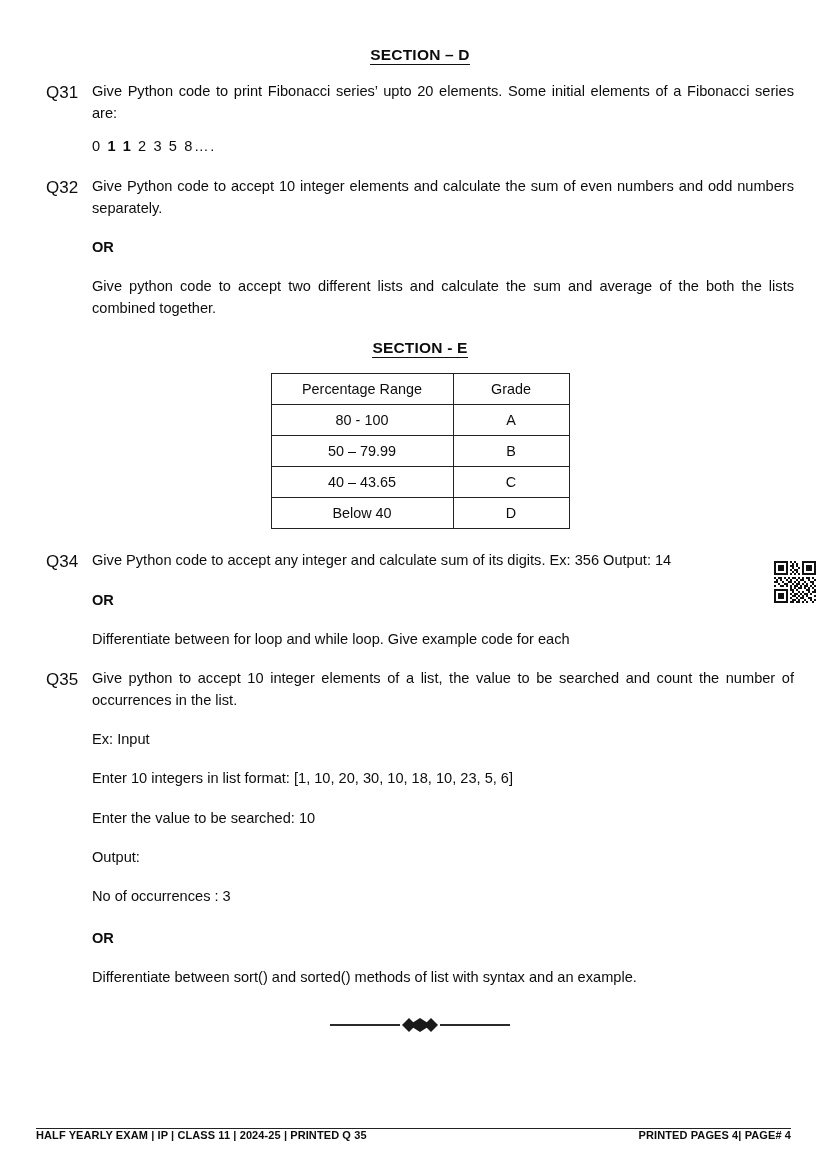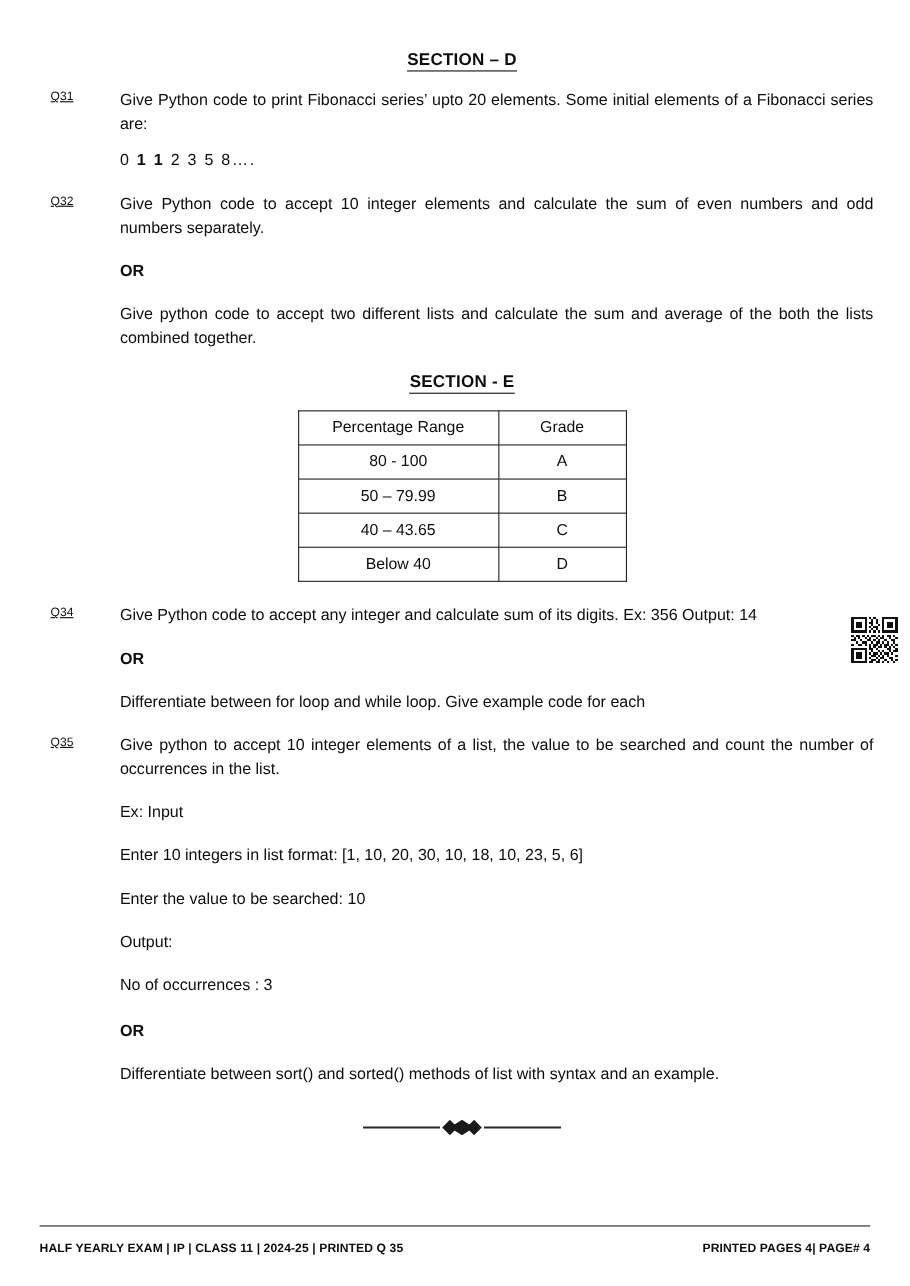--- a/index.html
+++ b/index.html
@@ -45,30 +45,28 @@
   }
 
   
   .qrow {
     display: flex;
     align-items: flex-start;
     margin-bottom: 0;
   }
   .qnum {
     flex: 0 0 46px;
-    font-size: 11px;
+    font-size: 17px;
     line-height: 1.52;
     white-space: nowrap;
-    text-decoration: underline;
   }
   .qbody {
     flex: 1 1 auto;
     font-size: 14.6px;
     line-height: 1.52;
-    margin-left: 17px;
   }
   .qbody p {
     margin: 0;
   }
   .justify {
     text-align: justify;
     text-justify: inter-word;
   }
   .gap-sm { height: 11px; }
   .gap-md { height: 17px; }
@@ -126,21 +124,21 @@
   }
   .qr svg { display: block; }
 
   
   .footer {
     position: absolute;
     left: 36px;
     right: 36px;
     bottom: 28px;
     border-top: 1.2px solid #222;
-    padding-top: 14px;
+    padding-top: 0;
     display: flex;
     justify-content: space-between;
     align-items: baseline;
     font-size: 11px;
     font-weight: bold;
     letter-spacing: 0.1px;
   }
 </style>
 </head>
 <body>

